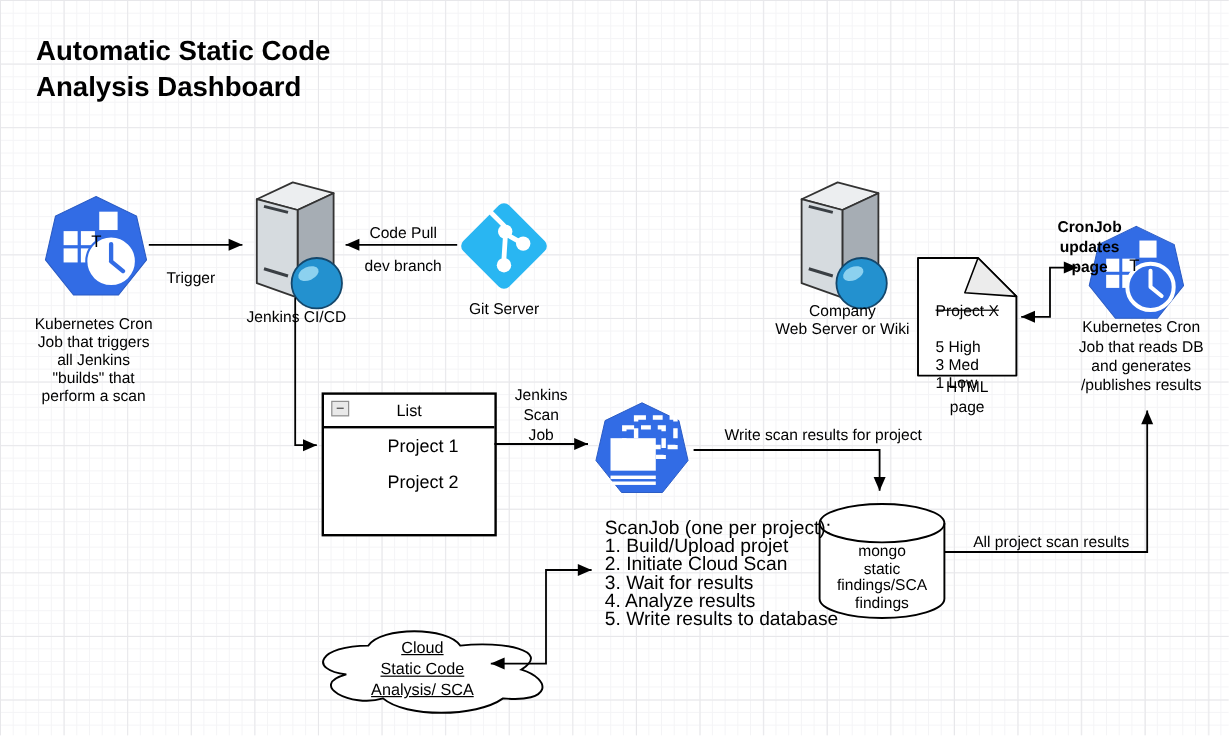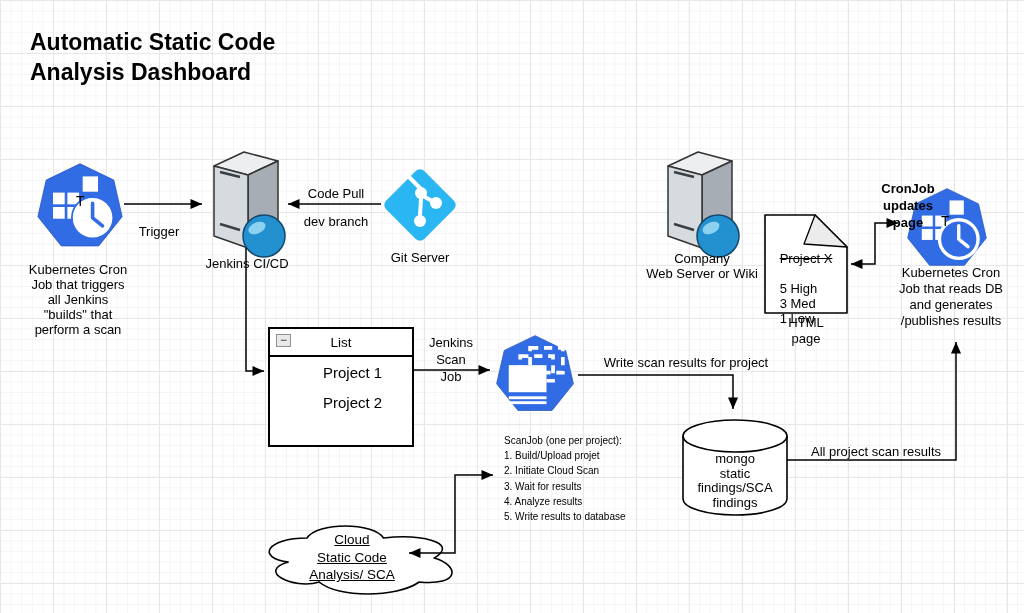--- a/index.html
+++ b/index.html
@@ -12,21 +12,21 @@
       linear-gradient(#f4f4f6 1px, transparent 1px),
       linear-gradient(90deg, #f4f4f6 1px, transparent 1px);
     background-size:53px 53px,53px 53px,10.6px 10.6px,10.6px 10.6px;
   }
   svg.layer{position:absolute;left:0;top:0;width:1024px;height:613px;}
   svg.arrows{pointer-events:none;}
   .lbl{position:absolute;font-size:13px;line-height:15px;white-space:pre-line;
        text-align:center;transform:translateX(-50%);}
   .title{position:absolute;left:30px;top:27px;width:290px;
          font-size:23px;font-weight:bold;line-height:30px;white-space:pre-line;}
-  .steps{position:absolute;left:504px;top:433px;font-size:10px;line-height:15.2px;
+  .steps{position:absolute;left:504px;top:433px;font-size:16px;line-height:15.2px;
          text-align:left;}
   .badge-t{position:absolute;font-size:14px;line-height:14px;}
   
   .listbox{position:absolute;left:268px;top:327px;width:142px;height:116px;
            border:2px solid #000;background:#fff;}
   .listbox .hdr{height:26px;border-bottom:2px solid #000;position:relative;
                 display:flex;align-items:center;justify-content:center;
                 font-size:13.5px;}
   .collapse{position:absolute;left:6px;top:5px;width:15px;height:13px;
             border:1px solid #909090;background:#e9e9e9;font-size:12px;
@@ -151,21 +151,21 @@
 
   <div class="listbox">
     <div class="hdr">
       <span class="collapse">−</span>
       <span>List</span>
     </div>
     <div class="row">Project 1</div>
     <div class="row">Project 2</div>
   </div>
 
-  <div class="lbl" style="left:451px;top:334px;line-height:17px;">Jenkins
+  <div class="lbl" style="left:451px;top:320px;line-height:17px;">Jenkins
 Scan
 Job</div>
 
   <div class="lbl" style="left:686px;top:355px;width:220px;">Write scan results for project</div>
 
   <div class="steps">
     <div>ScanJob (one per project):</div>
     <div>1. Build/Upload projet</div>
     <div>2. Initiate Cloud Scan</div>
     <div>3. Wait for results</div>

